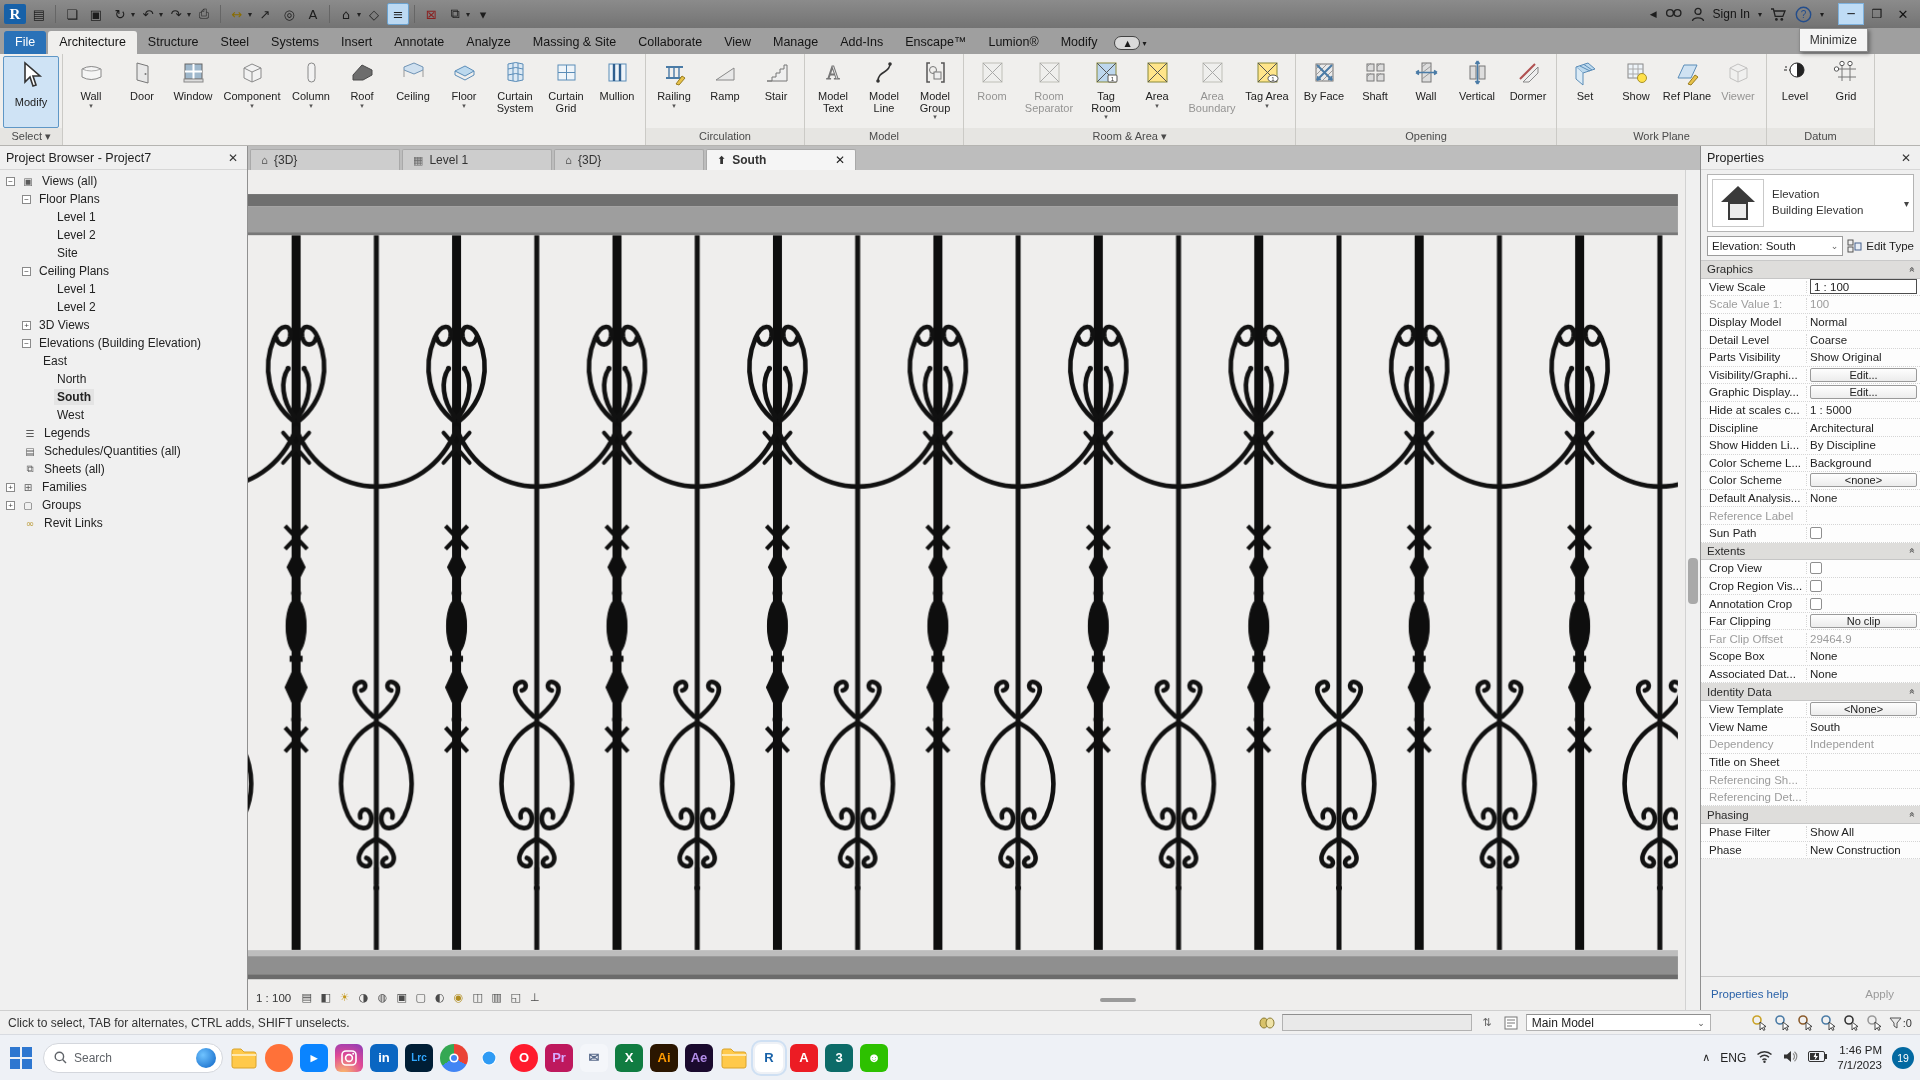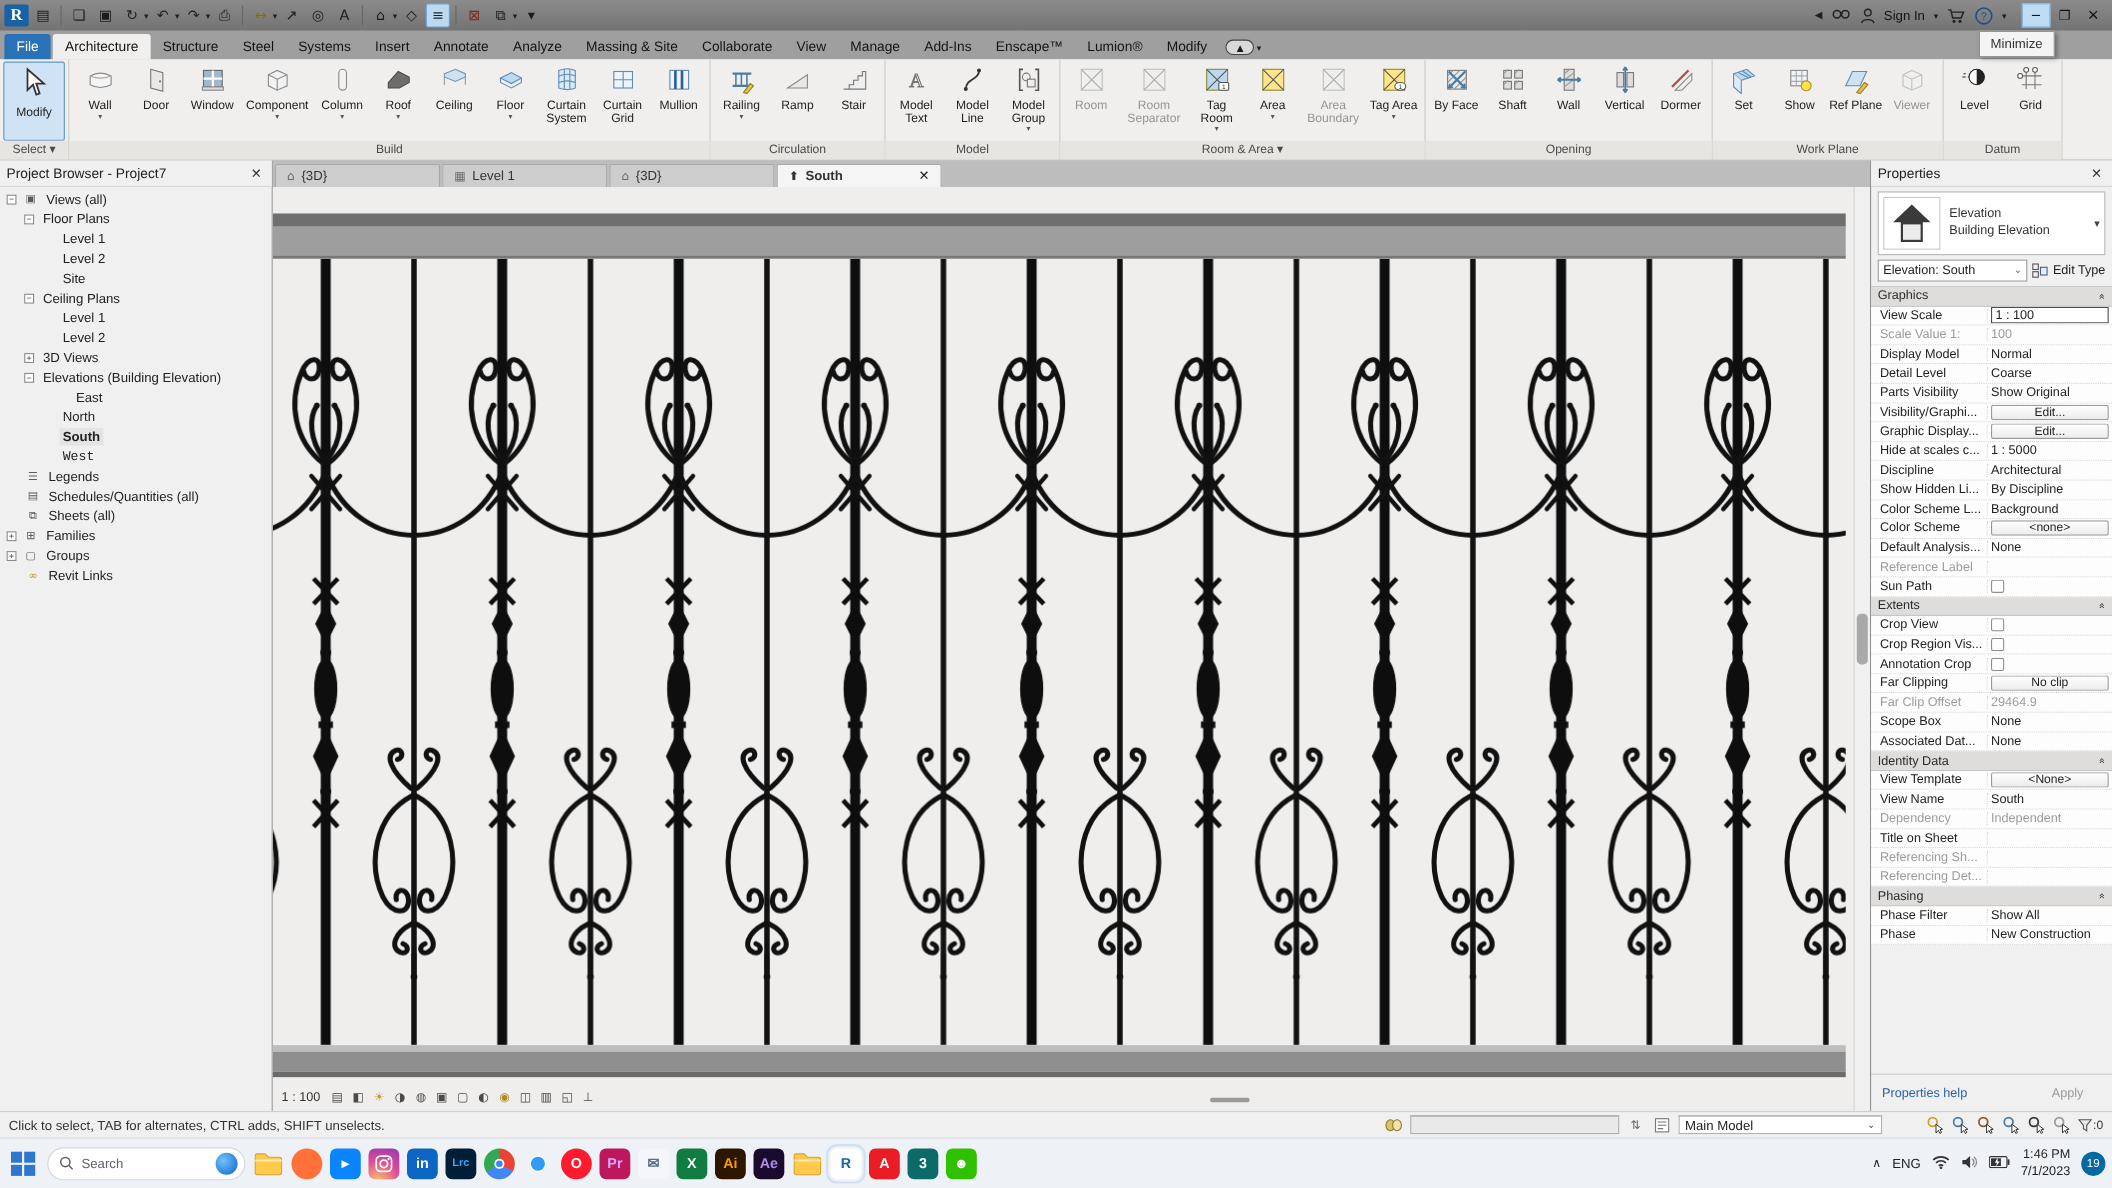--- a/index.html
+++ b/index.html
@@ -312,21 +312,20 @@
             <div class="lbl">Curtain Grid</div>
           </div>
           <div class="rbtn">
             <span class="ricon"><svg width="27" height="27" viewBox="0 0 27 27">
                 <rect x="5" y="5" width="17" height="17" fill="#eef4f9" stroke="#5b8db8"></rect>
                 <path d="M10 5 V22 M16 5 V22" stroke="#2f5f8f" stroke-width="2.4"></path>
               </svg></span>
             <div class="lbl">Mullion</div>
           </div>
         </div>
-        <div class="rpanel-caption">Build</div>
       </div>
       <div class="rpanel">
         <div class="rpanel-buttons">
           <div class="rbtn">
             <span class="ricon"><svg width="27" height="27" viewBox="0 0 27 27">
                 <path d="M5 8 H22 M5 19 H22" stroke="#4a7ba6" stroke-width="2"></path>
                 <path d="M8 8 V19 M13 8 V19 M18 8 V19" stroke="#4a7ba6" stroke-width="1.4"></path>
                 <path d="M15 25 L21 17 L24 19 L18 26 Z" fill="#e8c24a" stroke="#9a7d20"></path>
               </svg></span>
             <div class="lbl">Railing</div>
@@ -577,33 +576,33 @@
             <span class="tlabel">Level 2</span>
           </div>
           <div class="titem" style="padding-left: 22px;">
             <span class="expander">+</span>
             <span class="tlabel">3D Views</span>
           </div>
           <div class="titem" style="padding-left: 22px;">
             <span class="expander">−</span>
             <span class="tlabel">Elevations (Building Elevation)</span>
           </div>
-          <div class="titem" style="padding-left: 50px;">
+          <div class="titem" style="padding-left: 24px;">
             <span class="noexp"></span>
             <span class="tlabel">East</span>
           </div>
           <div class="titem" style="padding-left: 38px;">
             <span class="noexp"></span>
             <span class="tlabel">North</span>
           </div>
           <div class="titem bold" style="padding-left: 38px;">
             <span class="noexp"></span>
             <span class="tlabel">South</span>
           </div>
-          <div class="titem" style="padding-left: 38px; font-family: Liberation Mono, monospace;">
+          <div class="titem" style="padding-left: 38px;">
             <span class="noexp"></span>
             <span class="tlabel">West</span>
           </div>
           <div class="titem" style="padding-left: 6px;">
             <span class="noexp"></span>
             <span class="ticon uni">☰</span>
             <span class="tlabel">Legends</span>
           </div>
           <div class="titem" style="padding-left: 6px;">
             <span class="noexp"></span>

